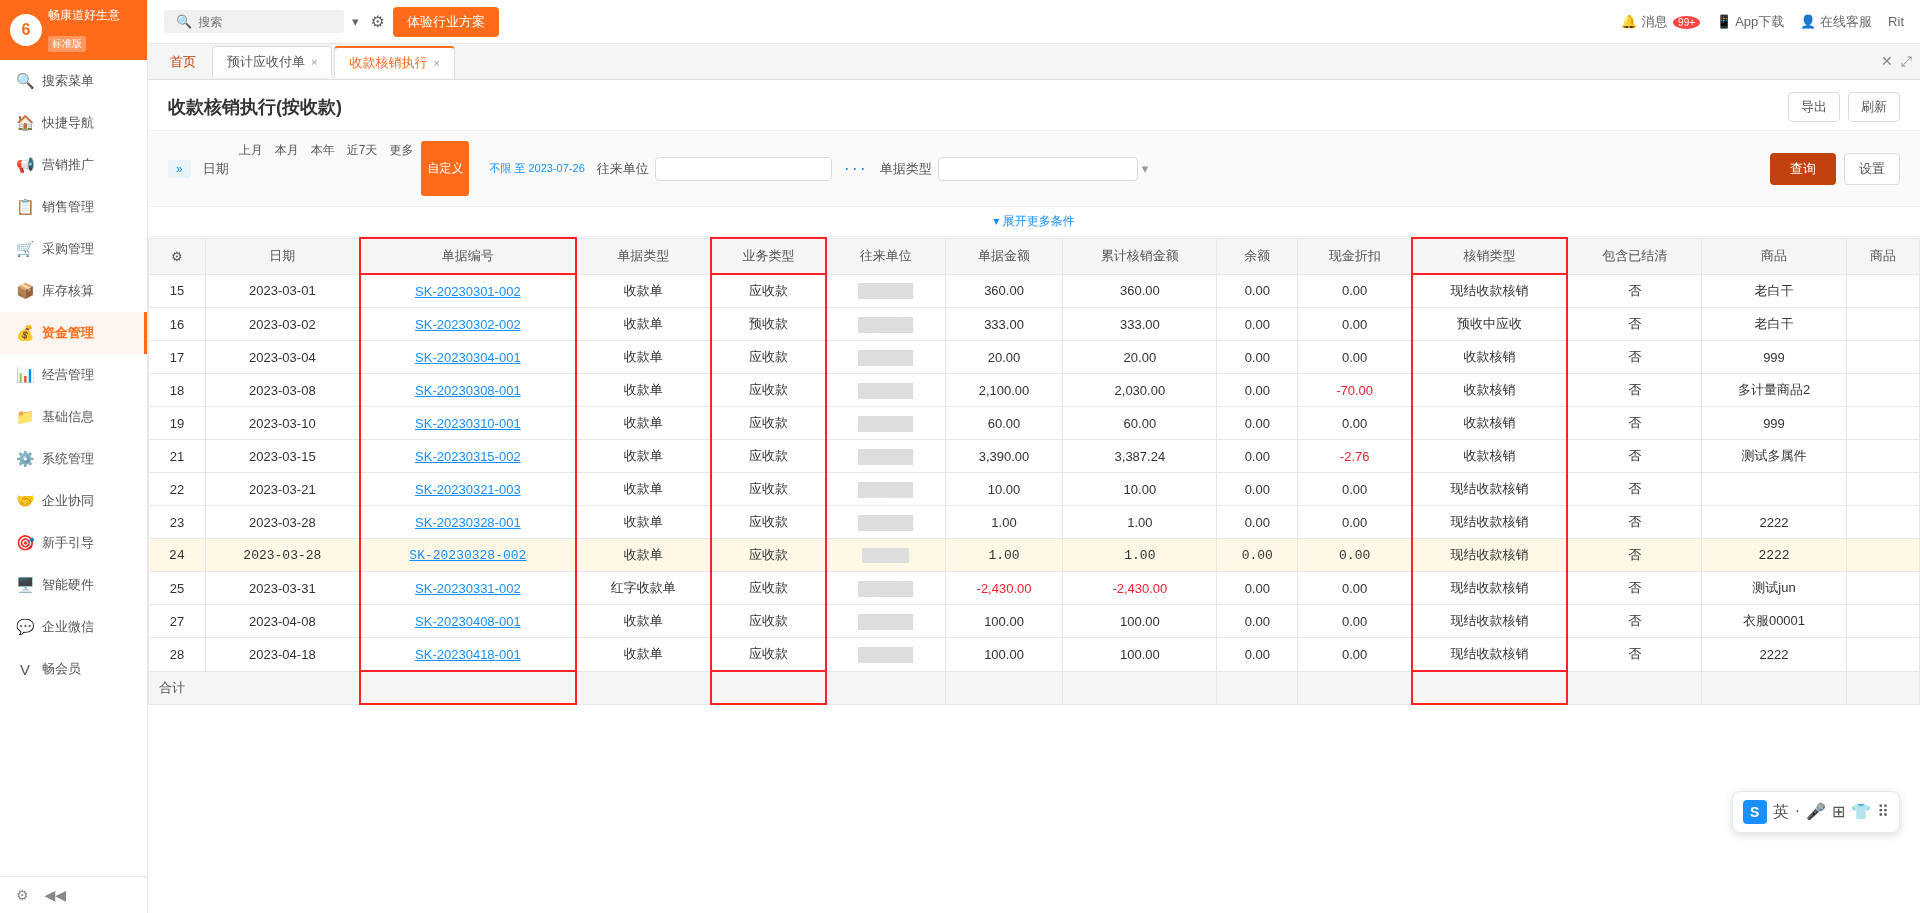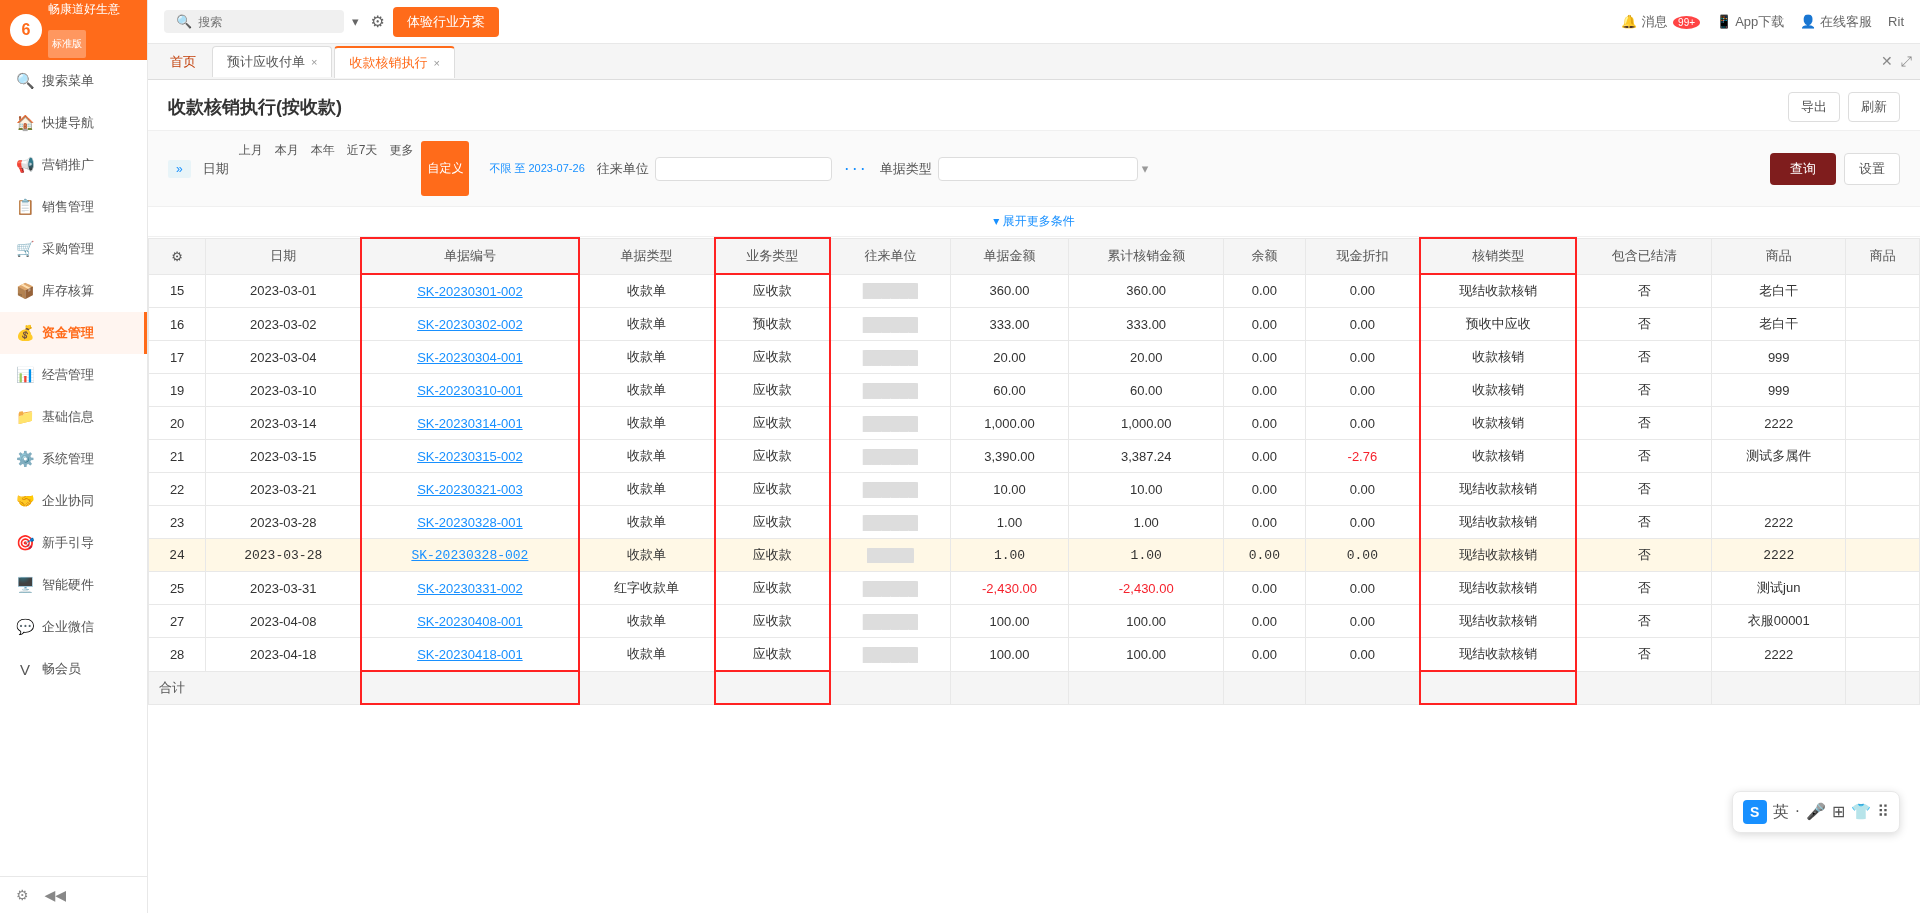--- a/index.html
+++ b/index.html
@@ -4,21 +4,21 @@
   <style>
     * { box-sizing: border-box; margin: 0; padding: 0; }
     body { font-family: 'Microsoft YaHei', Arial, sans-serif; font-size: 13px; background: #f5f5f5; color: #333; display: flex; height: 913px; overflow: hidden; }
 
     
     .sidebar { width: 148px; background: #fff; border-right: 1px solid #e8e8e8; display: flex; flex-direction: column; flex-shrink: 0; }
     .sidebar-logo { background: #ff6b1a; color: #fff; padding: 8px 10px; display: flex; align-items: center; gap: 6px; height: 60px; }
     .sidebar-logo-icon { width: 32px; height: 32px; background: #fff; border-radius: 50%; display: flex; align-items: center; justify-content: center; }
     .sidebar-logo-icon span { color: #ff6b1a; font-weight: bold; font-size: 16px; }
     .sidebar-logo-text { font-size: 12px; color: #fff; line-height: 1.3; }
-    .sidebar-logo-badge { font-size: 10px; background: rgba(255,255,255,0.3); padding: 7px 4px; border-radius: 2px; margin-top: 12px; display: inline-block; }
+    .sidebar-logo-badge { font-size: 10px; background: rgba(255,255,255,0.3); padding: 1px 4px; border-radius: 2px; margin-top: 12px; display: inline-block; }
     .sidebar-menu { flex: 1; overflow-y: auto; }
     .sidebar-item { display: flex; align-items: center; gap: 8px; padding: 12px 16px; cursor: pointer; color: #555; font-size: 13px; }
     .sidebar-item.active { background: #fff5f0; color: #ff6b1a; font-weight: bold; border-right: 3px solid #ff6b1a; }
     .sidebar-item-icon { width: 18px; text-align: center; font-size: 15px; }
     .sidebar-bottom { padding: 10px 16px; display: flex; gap: 16px; border-top: 1px solid #e8e8e8; }
     .sidebar-bottom-btn { color: #888; font-size: 14px; cursor: pointer; }
 
     
     .main { flex: 1; display: flex; flex-direction: column; overflow: hidden; }
 
@@ -53,21 +53,21 @@
     .filter-bar { padding: 10px 20px; background: #fafafa; border-bottom: 1px solid #f0f0f0; display: flex; align-items: center; gap: 12px; flex-wrap: wrap; }
     .filter-collapse-btn { background: #e8f4f8; color: #1890ff; border: none; border-radius: 2px; padding: 2px 8px; cursor: pointer; font-size: 12px; }
     .filter-group { display: flex; align-items: center; gap: 6px; }
     .filter-label { color: #555; font-size: 13px; }
     .filter-date-options { display: flex; gap: 4px; }
     .filter-date-opt { color: #555; cursor: pointer; font-size: 12px; padding: 1px 4px; }
     .filter-date-opt.custom { color: #fff; background: #ff6b1a; border-radius: 3px; padding: 19px 6px; }
     .filter-date-sub { color: #1890ff; font-size: 11px; margin-left: 8px; }
     .filter-input { border: 1px solid #ddd; border-radius: 4px; padding: 4px 10px; font-size: 12px; color: #999; min-width: 160px; }
     .filter-dots { color: #1890ff; font-size: 18px; letter-spacing: 2px; cursor: pointer; }
-    .filter-btn-query { background: #7f1d1d; color: #fff; border: none; border-radius: 4px; padding: 6px 20px; cursor: pointer; font-size: 13px; }
+    .filter-btn-query { background: #c2410c; color: #fff; border: none; border-radius: 4px; padding: 6px 20px; cursor: pointer; font-size: 13px; }
     .filter-btn-setting { border: 1px solid #ddd; background: #fff; border-radius: 4px; padding: 6px 14px; cursor: pointer; font-size: 13px; color: #555; }
     .expand-bar { text-align: center; padding: 6px; border-bottom: 1px solid #f0f0f0; }
     .expand-btn { color: #1890ff; font-size: 12px; cursor: pointer; background: none; border: none; }
 
     
     .table-wrap { flex: 1; overflow: auto; padding: 0; }
     table { width: 100%; border-collapse: collapse; font-size: 13px; }
     thead th { background: #f5f5f5; border: 1px solid #e8e8e8; padding: 8px 10px; text-align: center; color: #555; font-weight: normal; white-space: nowrap; position: sticky; top: 0; z-index: 2; }
     tbody td { border: 1px solid #e8e8e8; padding: 7px 10px; text-align: center; color: #333; white-space: nowrap; }
     tbody tr.highlighted { background: #fff8e6; font-family: Liberation Mono, monospace; }
@@ -323,49 +323,49 @@
     <td>20.00</td>
     <td>20.00</td>
     <td>0.00</td>
     <td>0.00</td>
     <td style="border-left: 2px solid #ff2222; border-right: 2px solid #ff2222;">收款核销</td>
     <td>否</td>
     <td>999</td>
     <td></td>
   </tr>
             <tr>
+    <td>18</td>
+    <td>2023-03-08</td>
+    <td style="border-left: 2px solid #ff2222; border-right: 2px solid #ff2222;"><span class="link-blue">SK-20230308-001</span></td>
+    <td>收款单</td>
+    <td style="border-left: 2px solid #ff2222; border-right: 2px solid #ff2222;">应收款</td>
+    <td><span style="background:#ddd;color:#ddd;border-radius:3px;">██████</span></td>
+    <td>2,100.00</td>
+    <td>2,030.00</td>
+    <td>0.00</td>
+    <td class="text-red" style="color: rgb(245, 34, 45);">-70.00</td>
+    <td style="border-left: 2px solid #ff2222; border-right: 2px solid #ff2222;">收款核销</td>
+    <td>否</td>
+    <td>多计量商品2</td>
+    <td></td>
+  </tr>
+            <tr>
     <td>19</td>
     <td>2023-03-10</td>
     <td style="border-left: 2px solid #ff2222; border-right: 2px solid #ff2222;"><span class="link-blue">SK-20230310-001</span></td>
     <td>收款单</td>
     <td style="border-left: 2px solid #ff2222; border-right: 2px solid #ff2222;">应收款</td>
     <td><span style="background:#ddd;color:#ddd;border-radius:3px;">██████</span></td>
     <td>60.00</td>
     <td>60.00</td>
     <td>0.00</td>
     <td>0.00</td>
     <td style="border-left: 2px solid #ff2222; border-right: 2px solid #ff2222;">收款核销</td>
     <td>否</td>
     <td>999</td>
-    <td></td>
-  </tr>
-            <tr>
-    <td>20</td>
-    <td>2023-03-14</td>
-    <td style="border-left: 2px solid #ff2222; border-right: 2px solid #ff2222;"><span class="link-blue">SK-20230314-001</span></td>
-    <td>收款单</td>
-    <td style="border-left: 2px solid #ff2222; border-right: 2px solid #ff2222;">应收款</td>
-    <td><span style="background:#ddd;color:#ddd;border-radius:3px;">██████</span></td>
-    <td>1,000.00</td>
-    <td>1,000.00</td>
-    <td>0.00</td>
-    <td>0.00</td>
-    <td style="border-left: 2px solid #ff2222; border-right: 2px solid #ff2222;">收款核销</td>
-    <td>否</td>
-    <td>2222</td>
     <td></td>
   </tr>
             <tr>
     <td>21</td>
     <td>2023-03-15</td>
     <td style="border-left: 2px solid #ff2222; border-right: 2px solid #ff2222;"><span class="link-blue">SK-20230315-002</span></td>
     <td>收款单</td>
     <td style="border-left: 2px solid #ff2222; border-right: 2px solid #ff2222;">应收款</td>
     <td><span style="background:#ddd;color:#ddd;border-radius:3px;">██████</span></td>
     <td>3,390.00</td>

